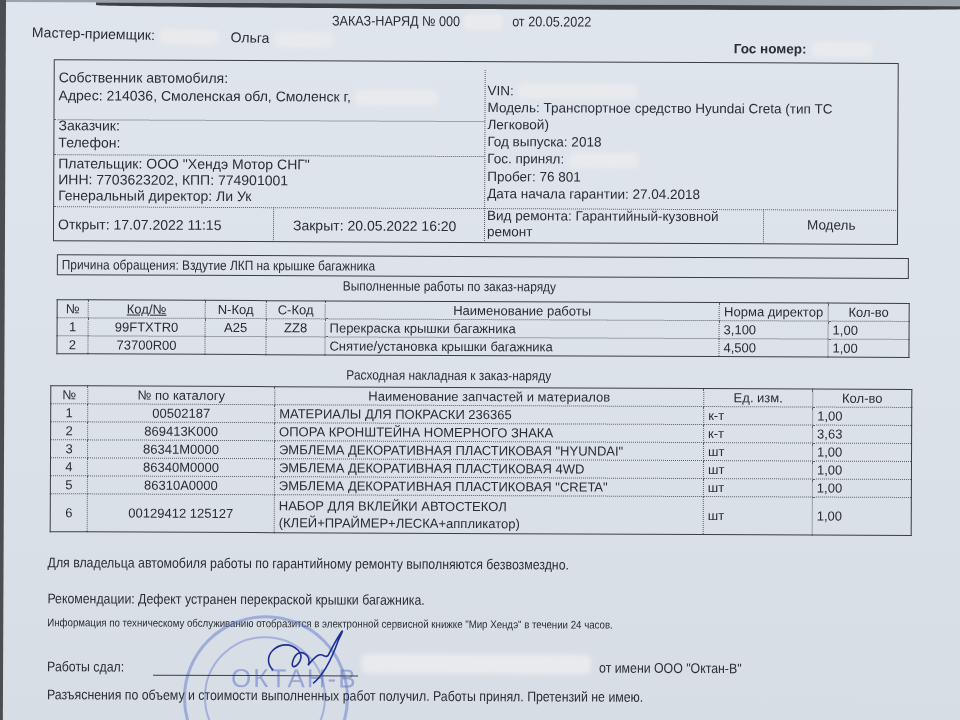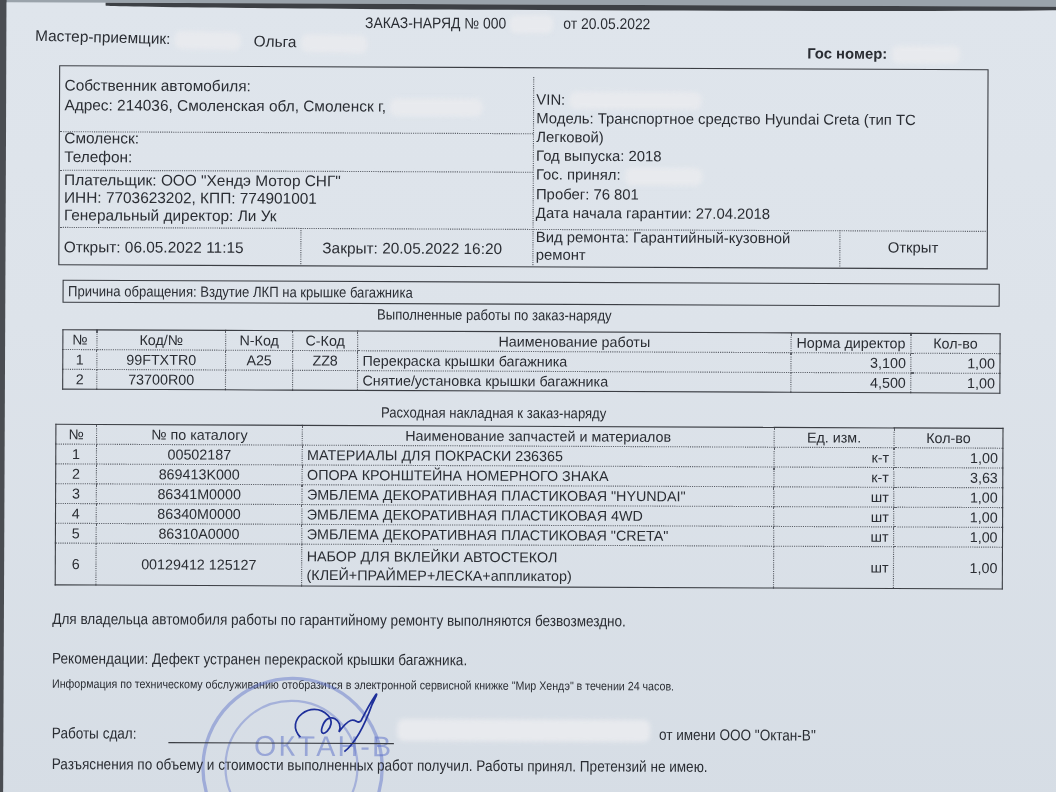--- a/index.html
+++ b/index.html
@@ -24,21 +24,21 @@
   .box { position:absolute; border:1px solid #3b3e44; }
   .dot-h { position:absolute; border-top:1px dotted #5a5e66; }
   .dot-v { position:absolute; border-left:1px dotted #5a5e66; }
   .t13 { font-size:13.5px; }
   .t14 { font-size:14px; }
   .narrow { transform:scaleX(0.88); transform-origin:0 50%; display:inline-block; }
   table.grid { position:absolute; border-collapse:collapse; font-size:13px; }
   table.grid td { border:1px dotted #5a5e66; padding:0 4px; height:17px; white-space:nowrap; }
   table.grid { border:1px solid #3b3e44; }
   .c { text-align:center; }
-  .r { text-align:right; }
+  .r { }
   .l { text-align:left; }
   .stamp {
     position:absolute; left:180px; top:612px; width:160px; height:160px; border-radius:50%;
     border:3px solid rgba(90,110,200,0.45);
   }
   .stamp::after { content:""; position:absolute; left:18px; top:18px; width:118px; height:118px; border-radius:50%; border:2px solid rgba(90,110,200,0.4); }
   .sig { position:absolute; left:250px; top:612px; }
 </style>
 </head>
 <body>
@@ -69,56 +69,56 @@
   <div class="dot-h" style="left:49px;top:152px;width:430px;"></div>
   <div class="dot-h" style="left:49px;top:204px;width:842px;"></div>
   <div class="dot-v" style="left:268px;top:204px;height:33px;"></div>
   <div class="dot-v" style="left:758px;top:204px;height:33px;"></div>
 
   <div class="abs t14" style="left:53px;top:66px;line-height:18px;">
     <div>Собственник автомобиля:</div>
     <div><span>Адрес: 214036, Смоленская обл, Смоленск г,</span> <span class="redact" style="width:84px;"></span></div>
   </div>
   <div class="abs t14" style="left:53px;top:115px;line-height:17px;">
-    <div>Смоленск:</div>
+    <div>Заказчик:</div>
     <div>Телефон:</div>
   </div>
   <div class="abs t14" style="left:53px;top:153px;line-height:16px;">
     <div>Плательщик: ООО "Хендэ Мотор СНГ"</div>
     <div>ИНН: 7703623202, КПП: 774901001</div>
     <div>Генеральный директор: Ли Ук</div>
   </div>
-  <div class="abs t14" style="left:53px;top:214px;">Открыт: 06.05.2022 11:15</div>
+  <div class="abs t14" style="left:53px;top:214px;">Открыт: 17.07.2022 11:15</div>
   <div class="abs t14" style="left:288px;top:214px;">Закрыт: 20.05.2022 16:20</div>
 
   <div class="abs t13" style="left:482px;top:78px;line-height:17px;">
     <div><span>VIN:</span> <span class="redact" style="width:120px;"></span></div>
     <div>Модель: Транспортное средство Hyundai Creta (тип ТС</div>
     <div>Легковой)</div>
     <div>Год выпуска: 2018</div>
     <div><span>Гос. принял:</span> <span class="redact" style="width:70px;"></span></div>
     <div>Пробег: 76 801</div>
     <div>Дата начала гарантии: 27.04.2018</div>
   </div>
   <div class="abs t13" style="left:482px;top:204px;line-height:16px;">
     <div>Вид ремонта: Гарантийный-кузовной</div>
     <div>ремонт</div>
   </div>
-  <div class="abs t13" style="left:802px;top:212px;">Открыт</div>
+  <div class="abs t13" style="left:802px;top:212px;">Модель</div>
 
   <div class="box" style="left:52px;top:252px;width:850px;height:19px;">
     <span class="narrow t13" style="margin-left:4px;line-height:19px;">Причина обращения: Вздутие ЛКП на крышке багажника</span>
   </div>
 
   <div class="abs t13" style="left:338px;top:275px;"><span class="narrow">Выполненные работы по заказ-наряду</span></div>
   <table class="grid" style="left:52px;top:297px;width:853px;">
     <tbody>
         <tr>
       <td class="c" style="width:22px;">№</td>
-      <td class="c" style="width:108px;">Код/№</td>
+      <td class="c" style="width:108px;text-decoration:underline;">Код/№</td>
       <td class="c" style="width:52px;">N-Код</td>
       <td class="c" style="width:50px;">С-Код</td>
       <td class="c">Наименование работы</td>
       <td class="c" style="width:100px;">Норма директор</td>
       <td class="c" style="width:72px;">Кол-во</td>
     </tr>
     <tr>
       <td class="c">1</td>
       <td class="c">99FTXTR0</td>
       <td class="c">A25</td>

